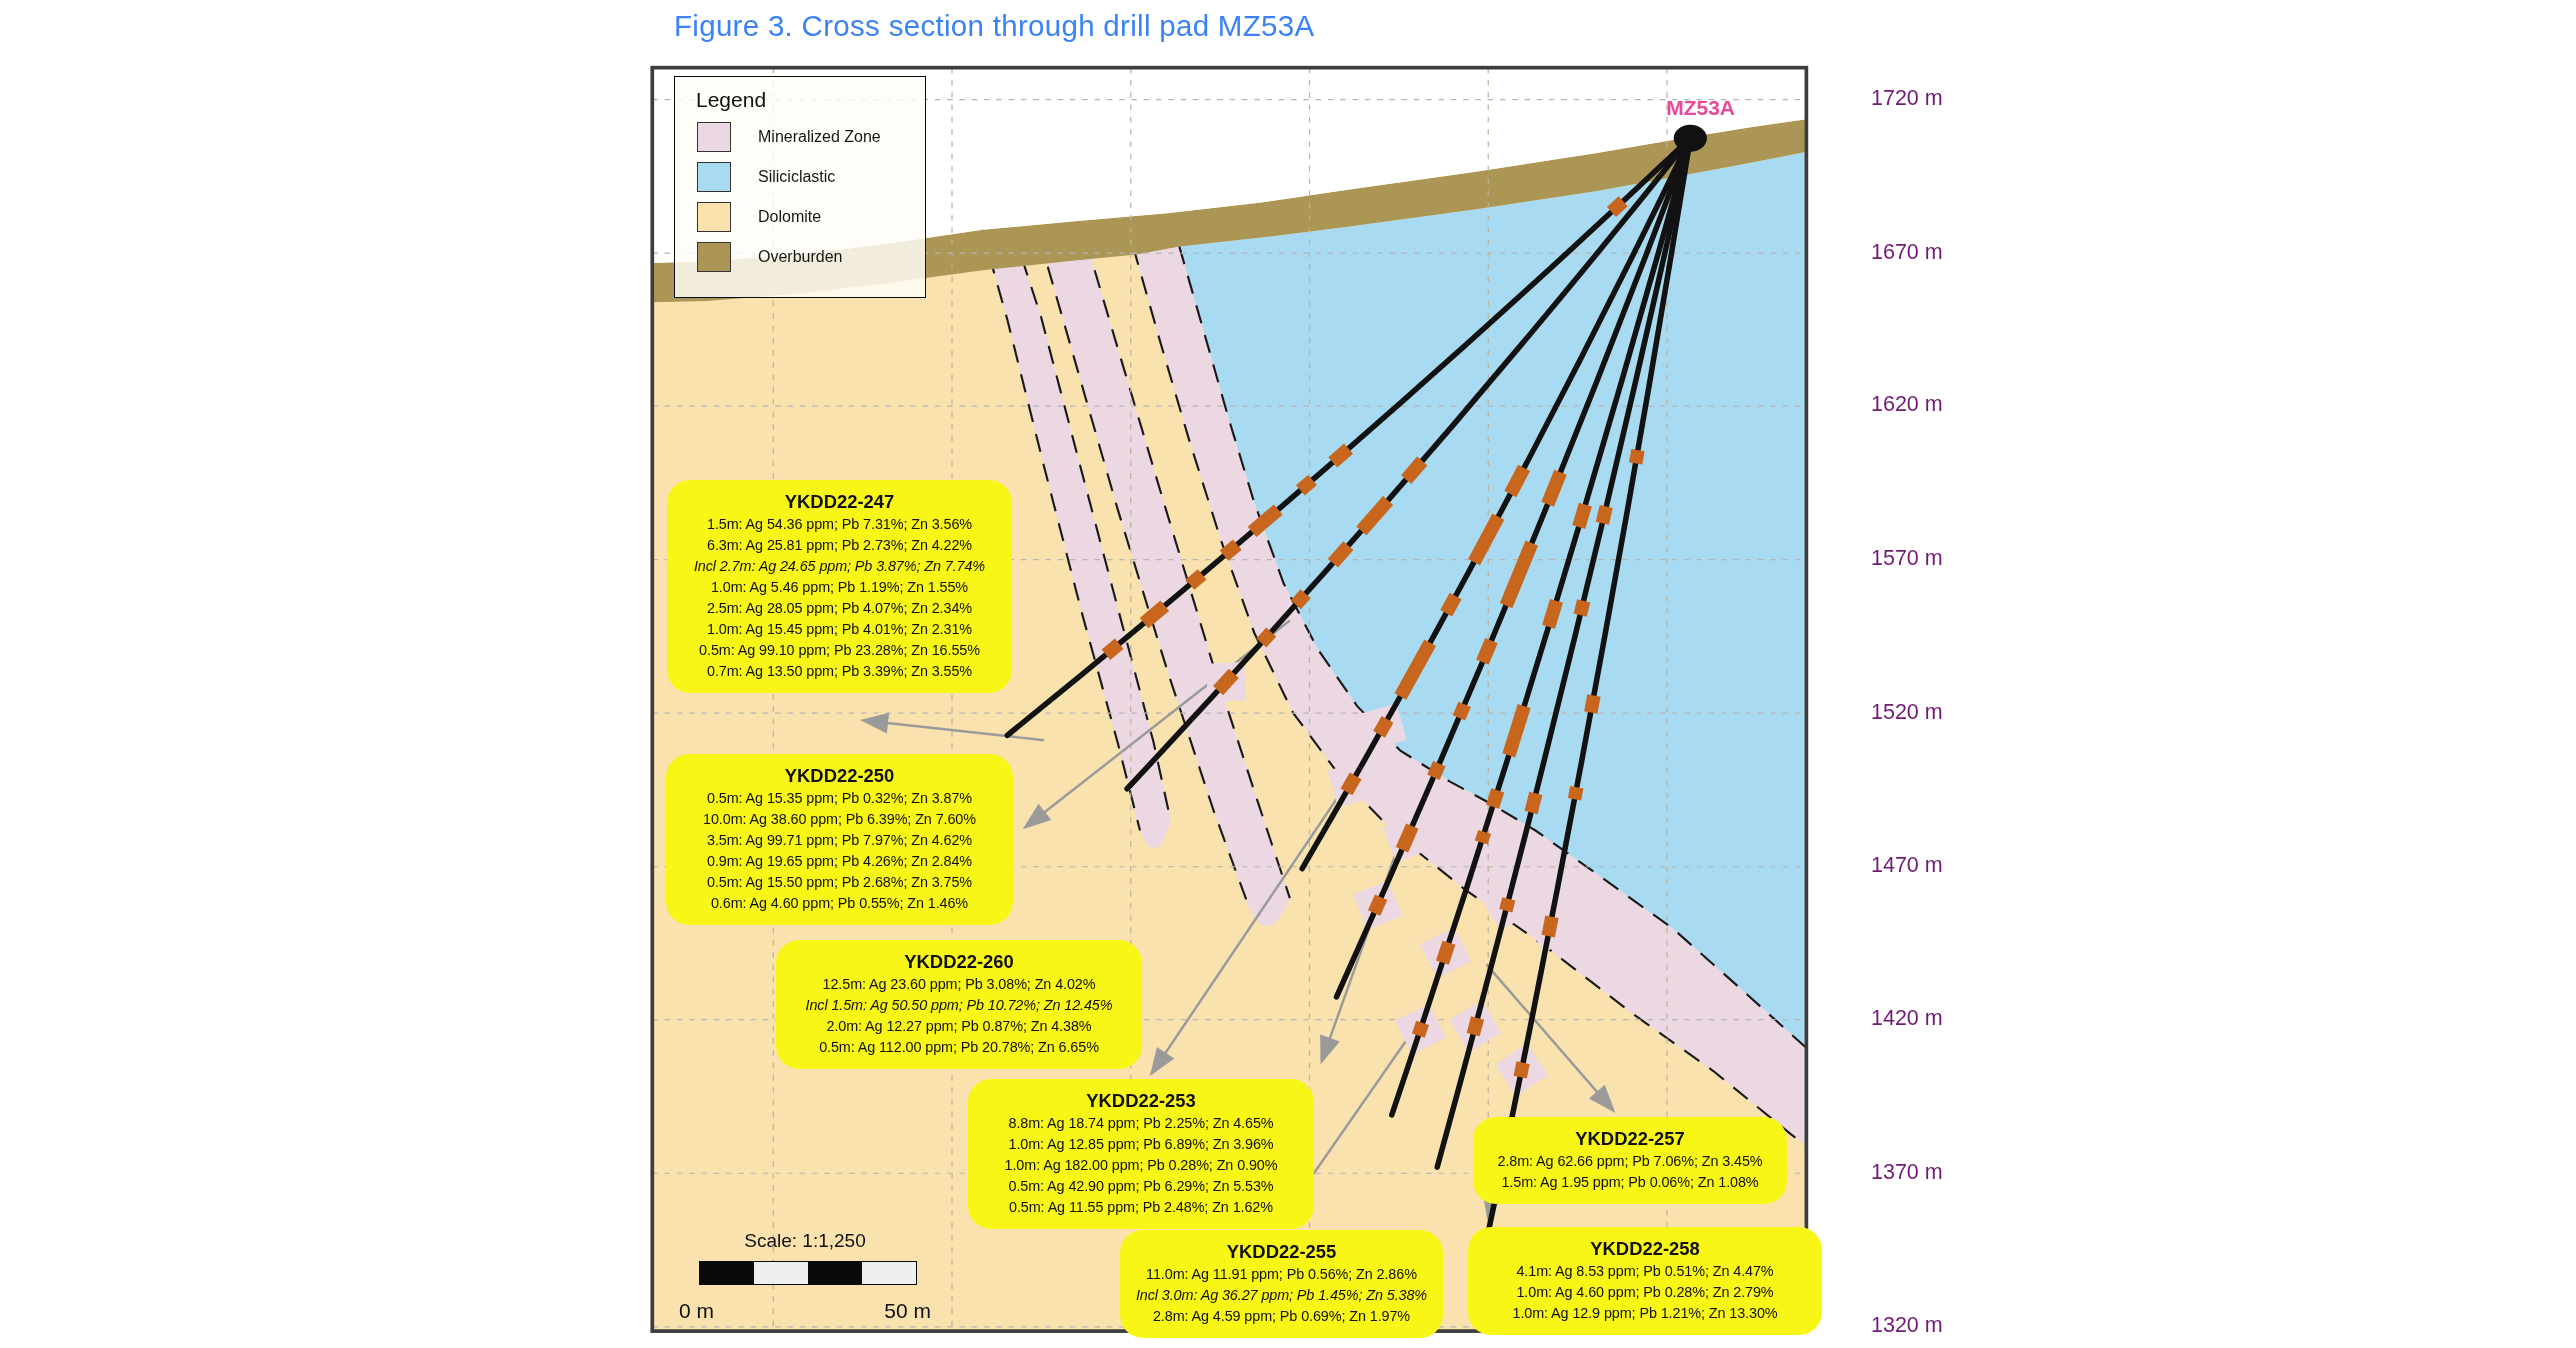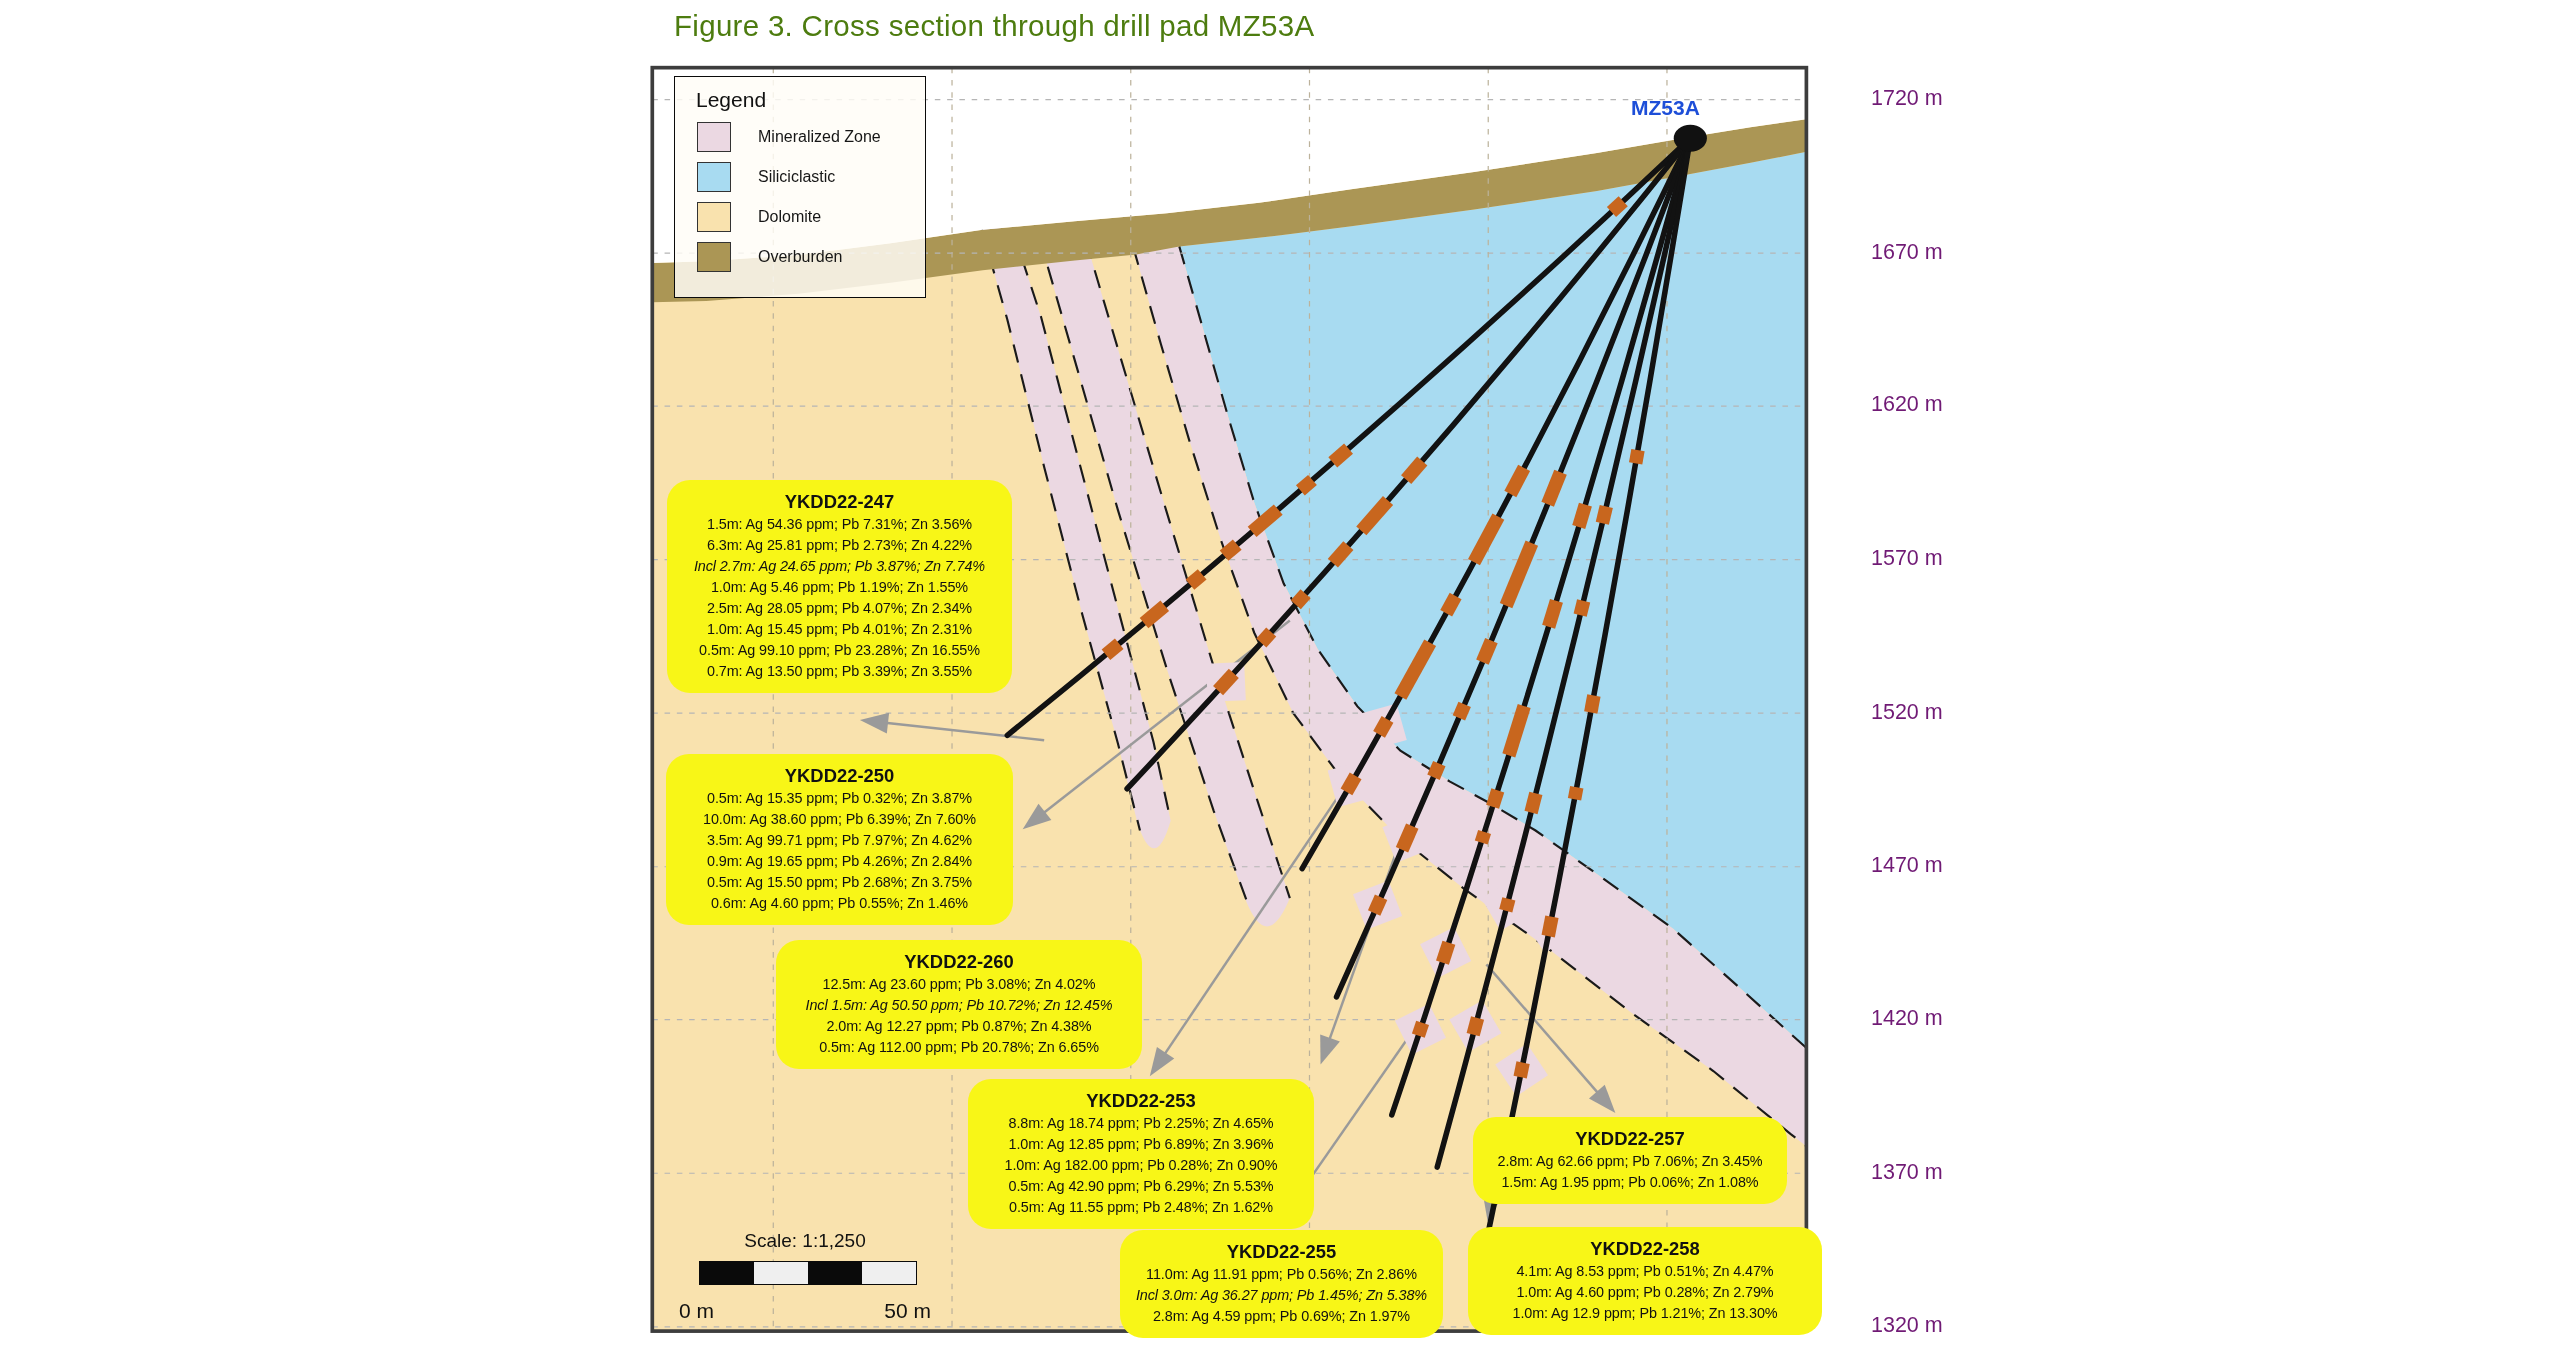--- a/index.html
+++ b/index.html
@@ -2,22 +2,22 @@
 <html style="font-size:9.8px"><head>
 <meta charset="utf-8">
 <style>
   html,body{margin:0;padding:0;}
   body{
     width:2576px;height:1349px;position:relative;background:#ffffff;
     font-family:"Liberation Sans", sans-serif;color:#111;overflow:hidden;
   }
   #stage{position:absolute;left:0;top:0;width:2576px;height:1349px;}
   svg{position:absolute;left:0;top:0;}
-  .figure-title{position:absolute;left:674px;top:8.6px;font-size:29.5px;color:#4d7c0f;letter-spacing:0.3px;}
-  .pad-label{position:absolute;left:1631px;top:96px;width:104px;text-align:left;font-size:21px;font-weight:bold;color:#1d4ed8;}
+  .figure-title{position:absolute;left:674px;top:8.6px;font-size:29.5px;color:#3b82f6;letter-spacing:0.3px;}
+  .pad-label{position:absolute;left:1631px;top:96px;width:104px;text-align:right;font-size:21px;font-weight:bold;color:#ec4899;}
   .elev-label{position:absolute;font-size:21.5px;color:#701a75;white-space:nowrap;margin-left:48px;}
   
   .legend{position:absolute;left:674px;top:76px;width:252px;height:222px;
     background:rgba(255,253,247,.84);border:1.8px solid #0a0a0a;box-sizing:border-box;}
   .legend-title{font-size:21px;font-weight:normal;margin:11px 0 3.7px 21px;}
   .legend-row{display:flex;align-items:center;margin:10.4px 0 0 22px;}
   .legend-swatch{width:34px;height:29.5px;border:1.8px solid #333;box-sizing:border-box;flex:0 0 auto;}
   .legend-label{font-size:16px;margin-left:27px;color:#161616;}
   
   .hole-box{position:absolute;background:#F8F617;border-radius:23px;box-sizing:border-box;

